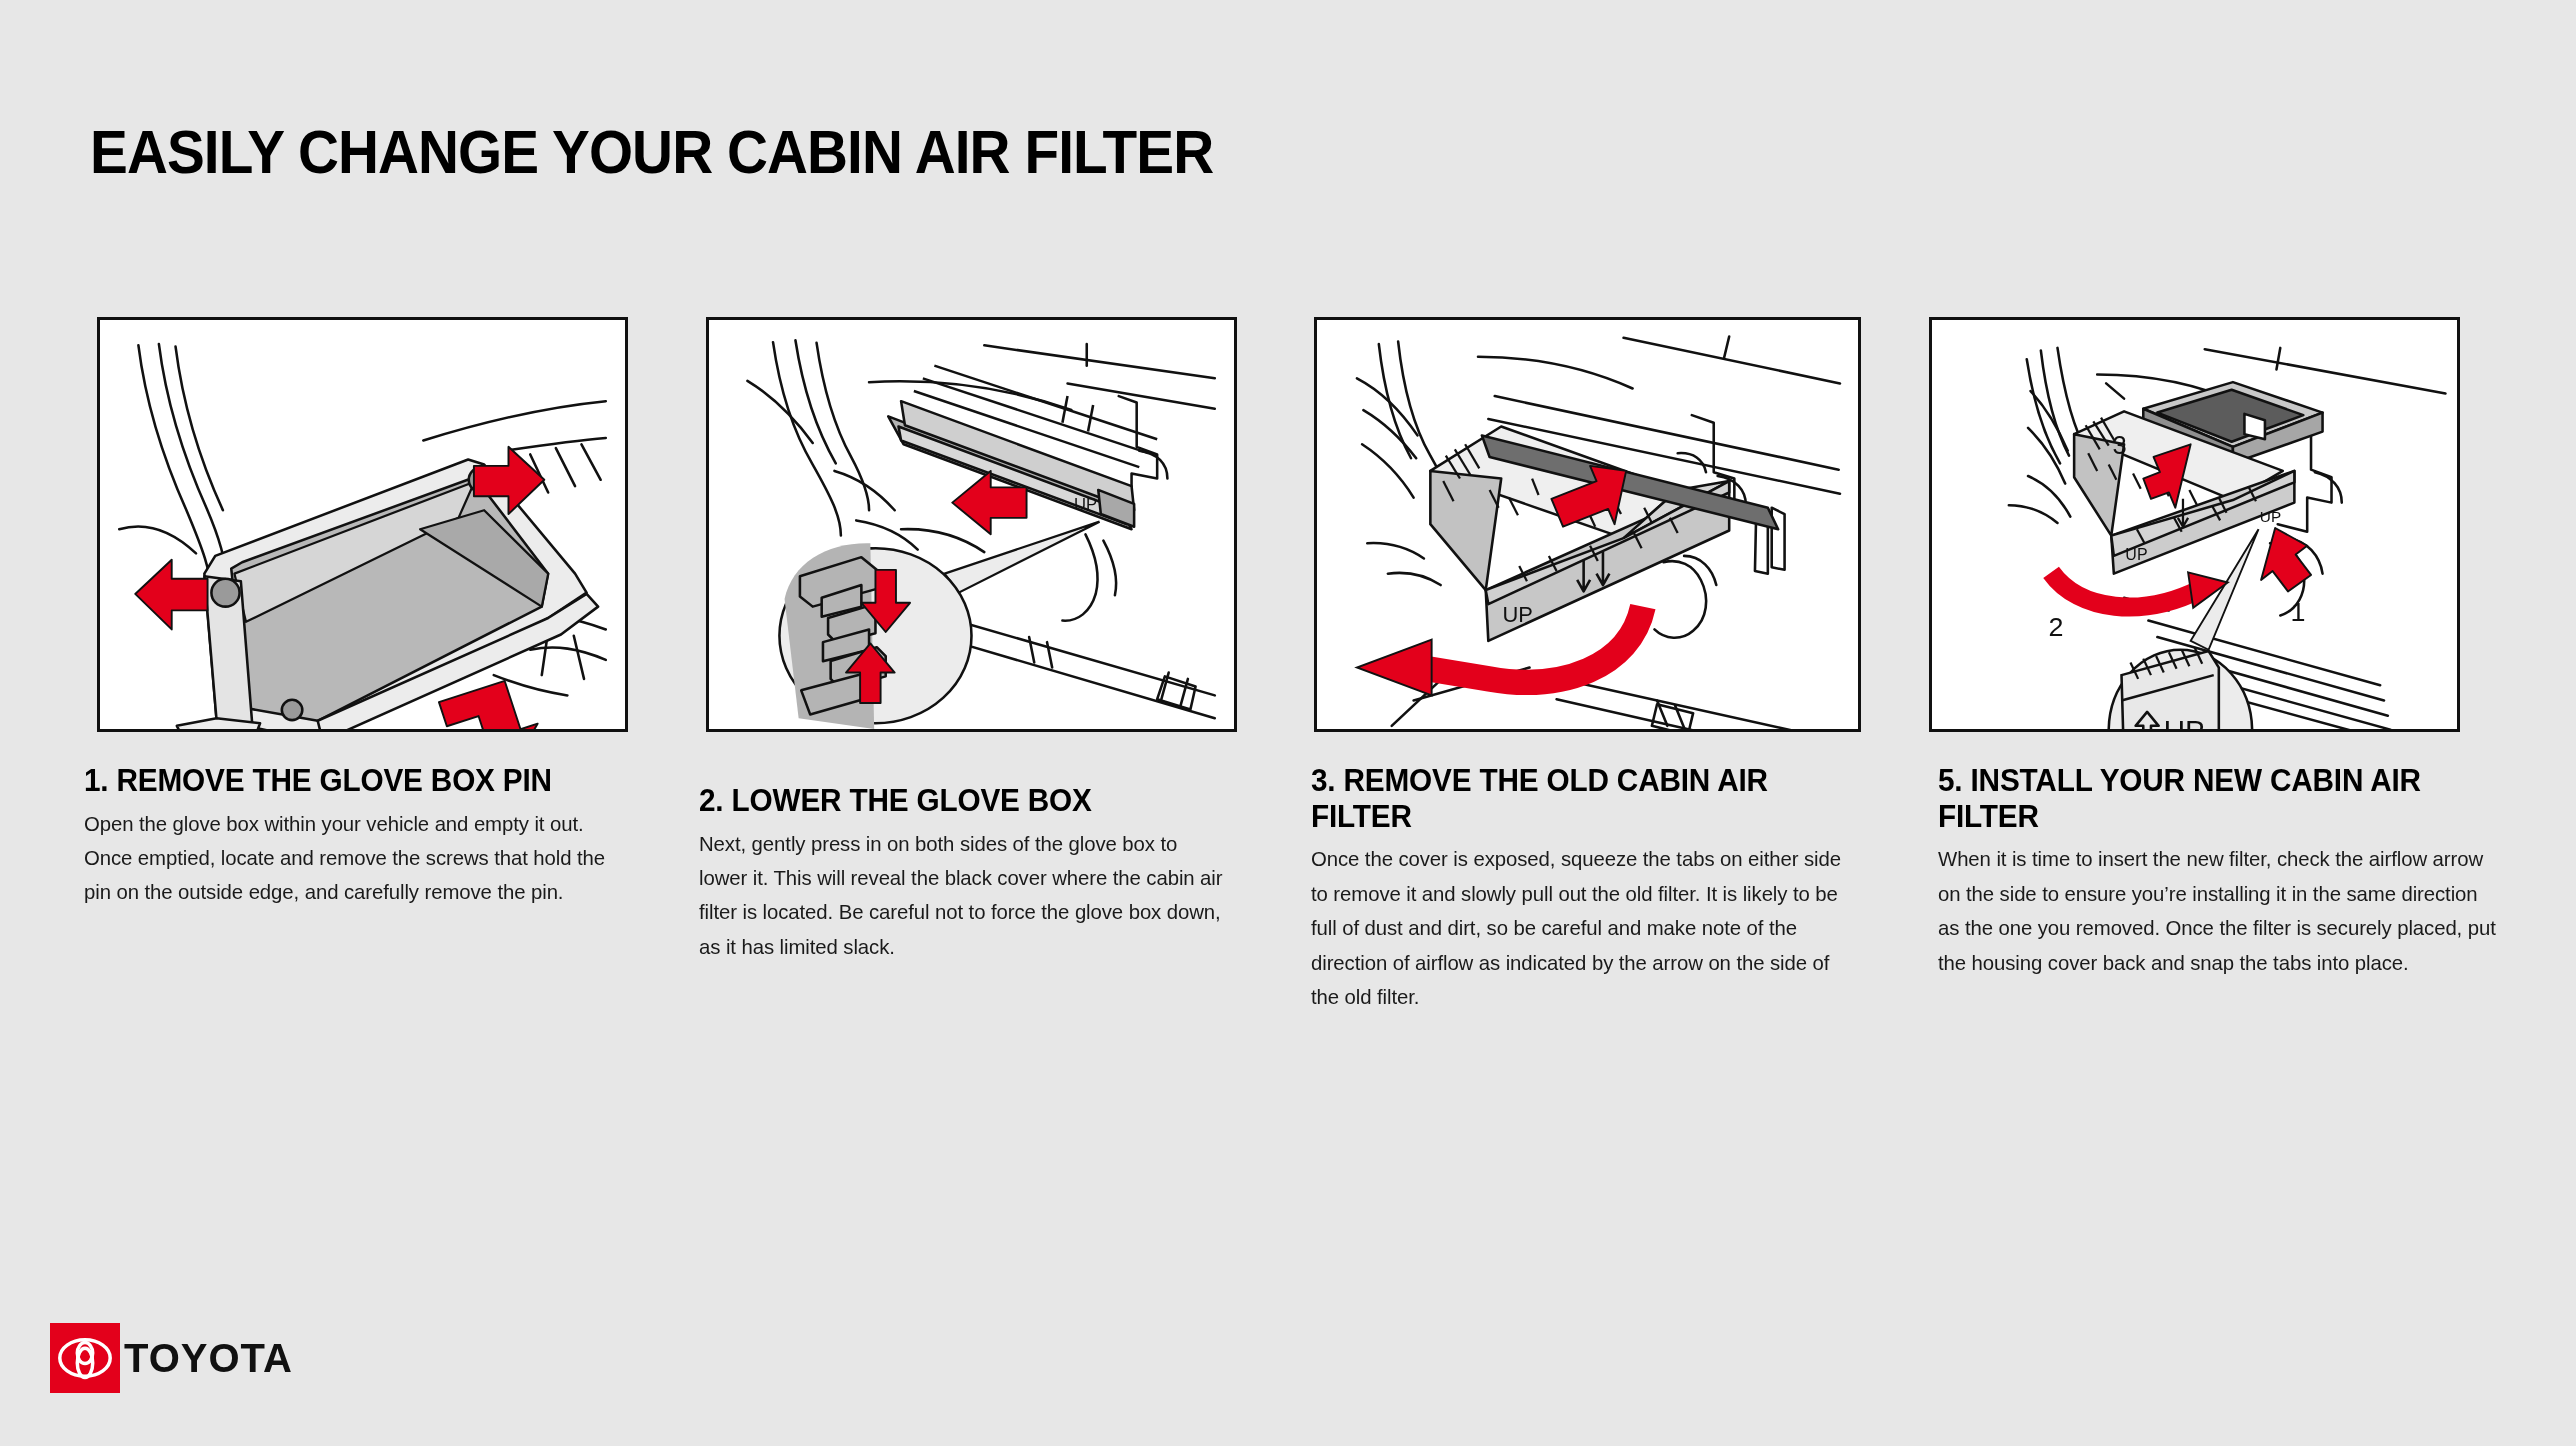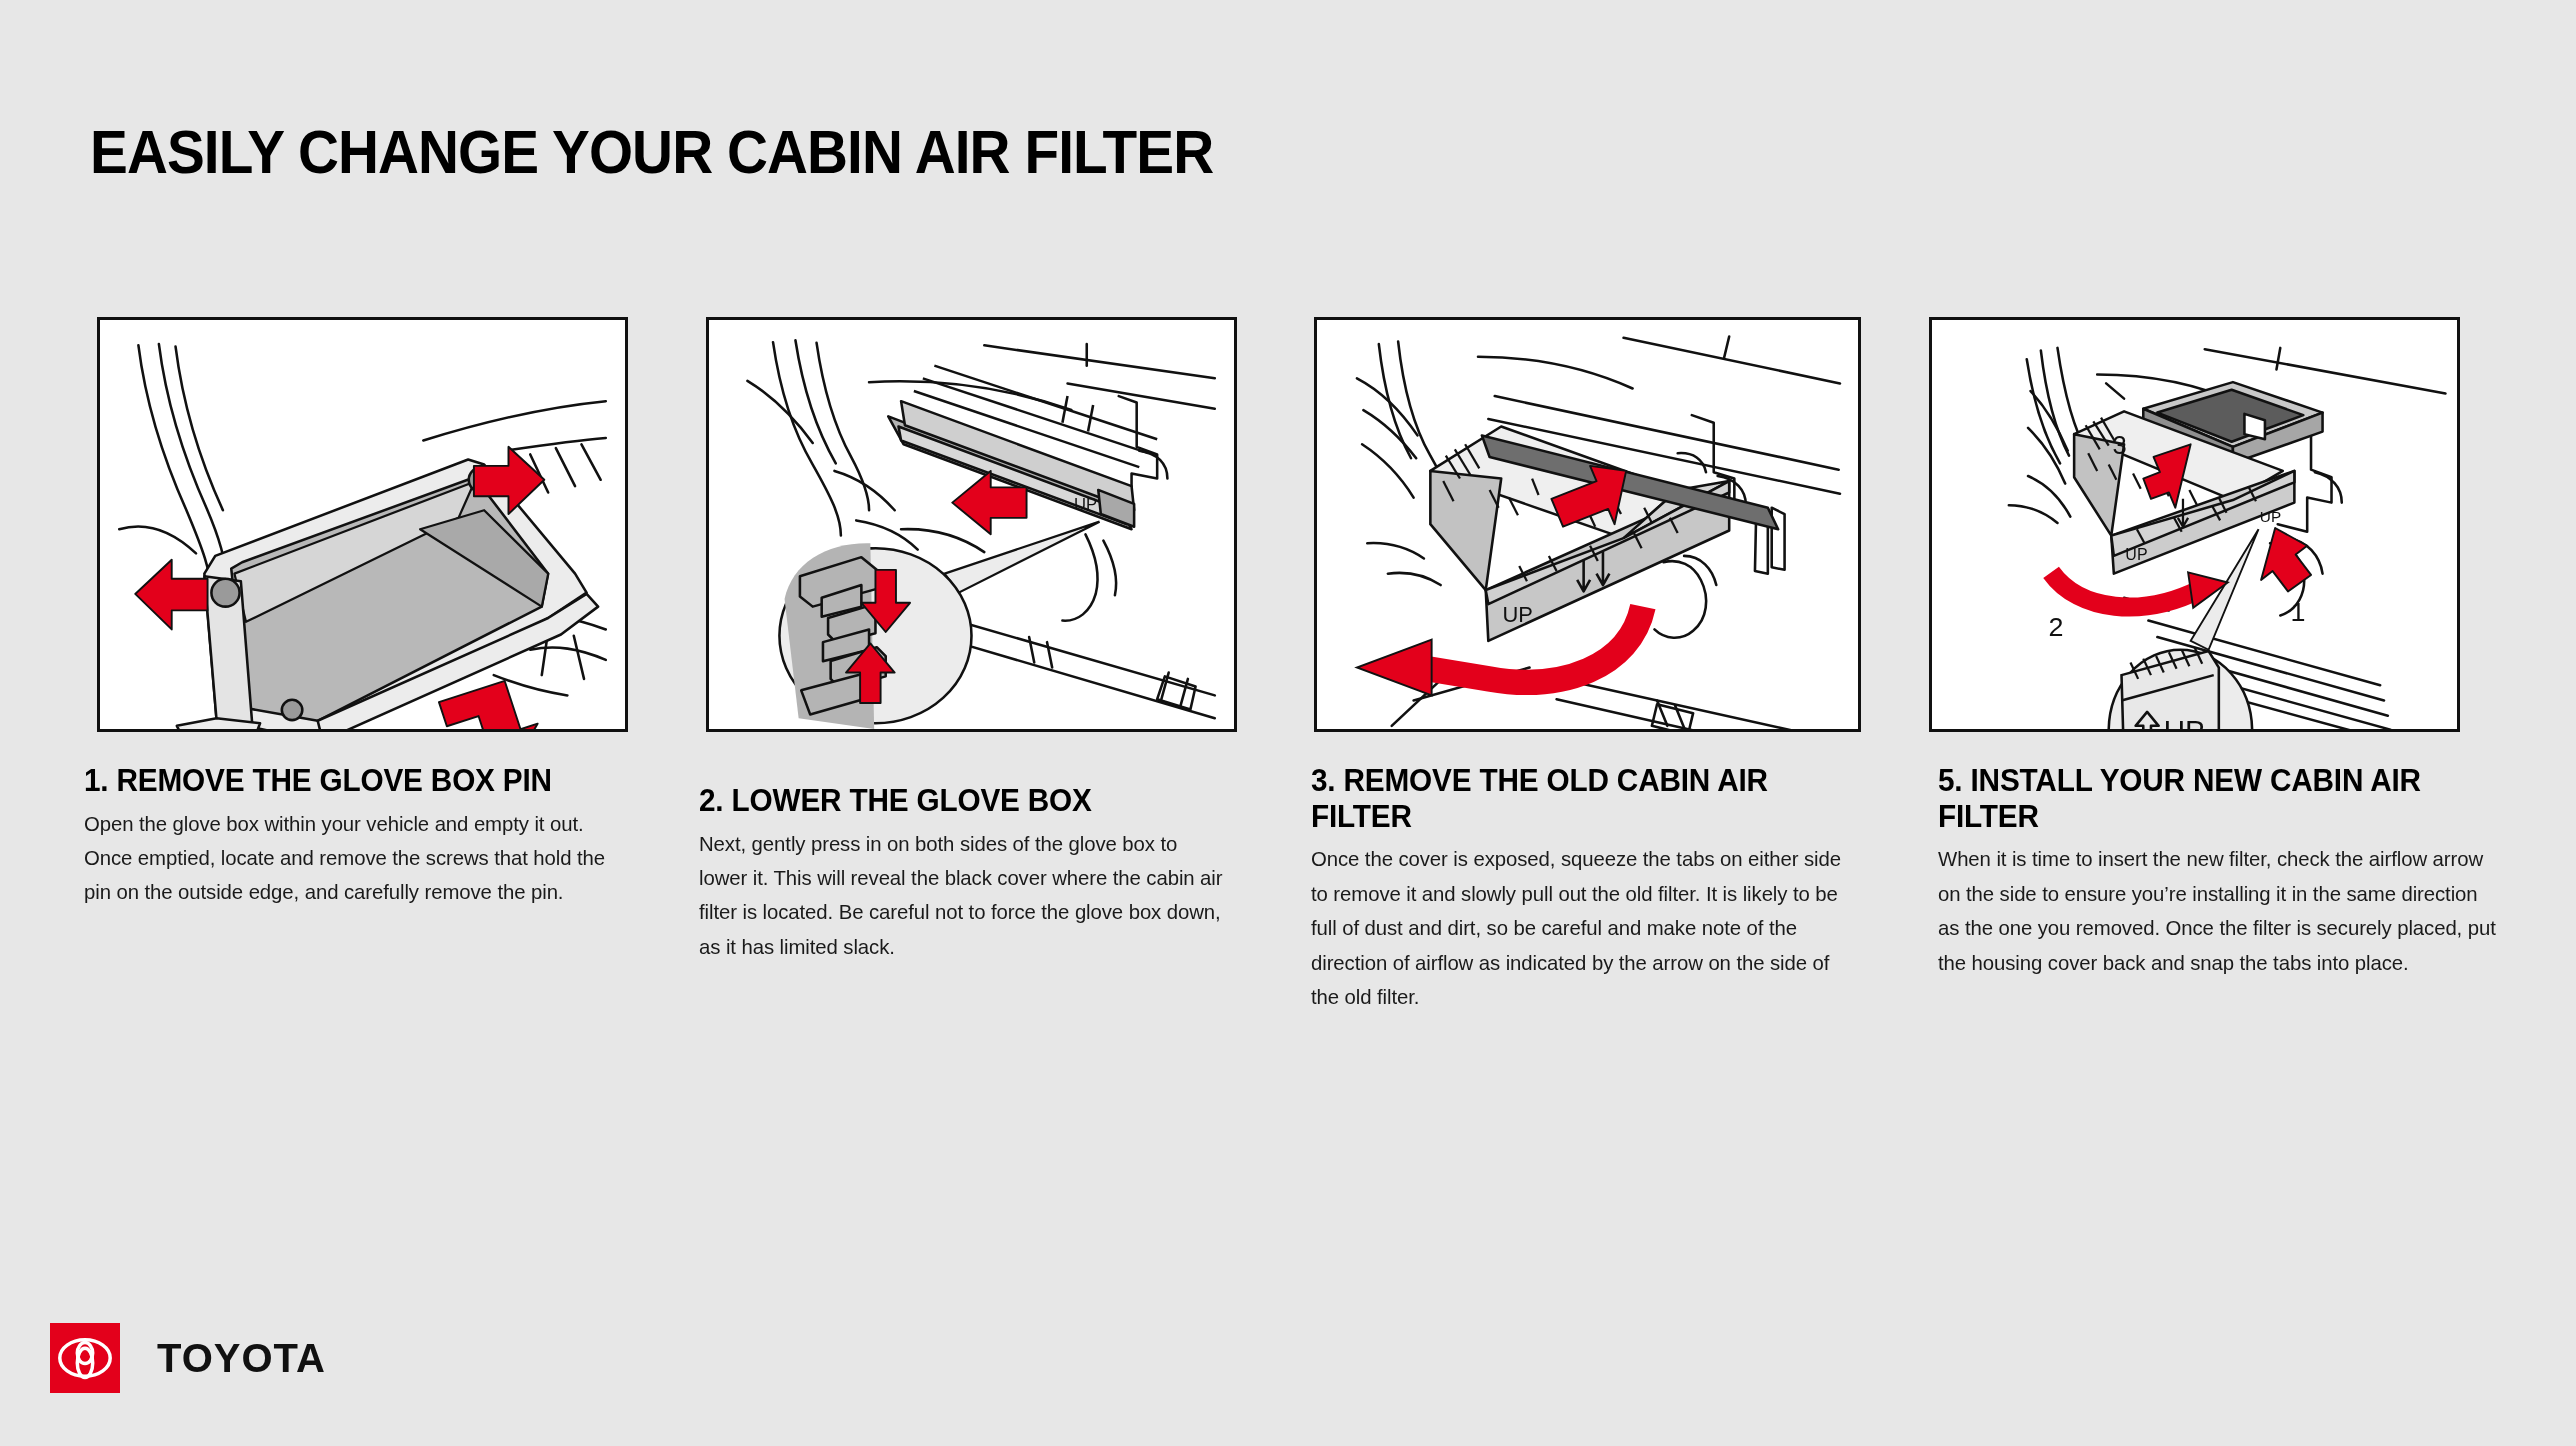--- a/index.html
+++ b/index.html
@@ -96,21 +96,21 @@
   }
   .step-block + .step-block { margin-top: 33px; }
 
   
   .brand {
     position: absolute;
     left: 50px;
     top: 1323px;
     display: flex;
     align-items: center;
-    gap: 37px;
+    gap: 4px;
   }
   .brand-mark {
     width: 70px;
     height: 70px;
     background: #e3001b;
     display: block;
     position: relative;
   }
   .brand-mark svg { display:block; width:100%; height:100%; }
   .brand-word {

